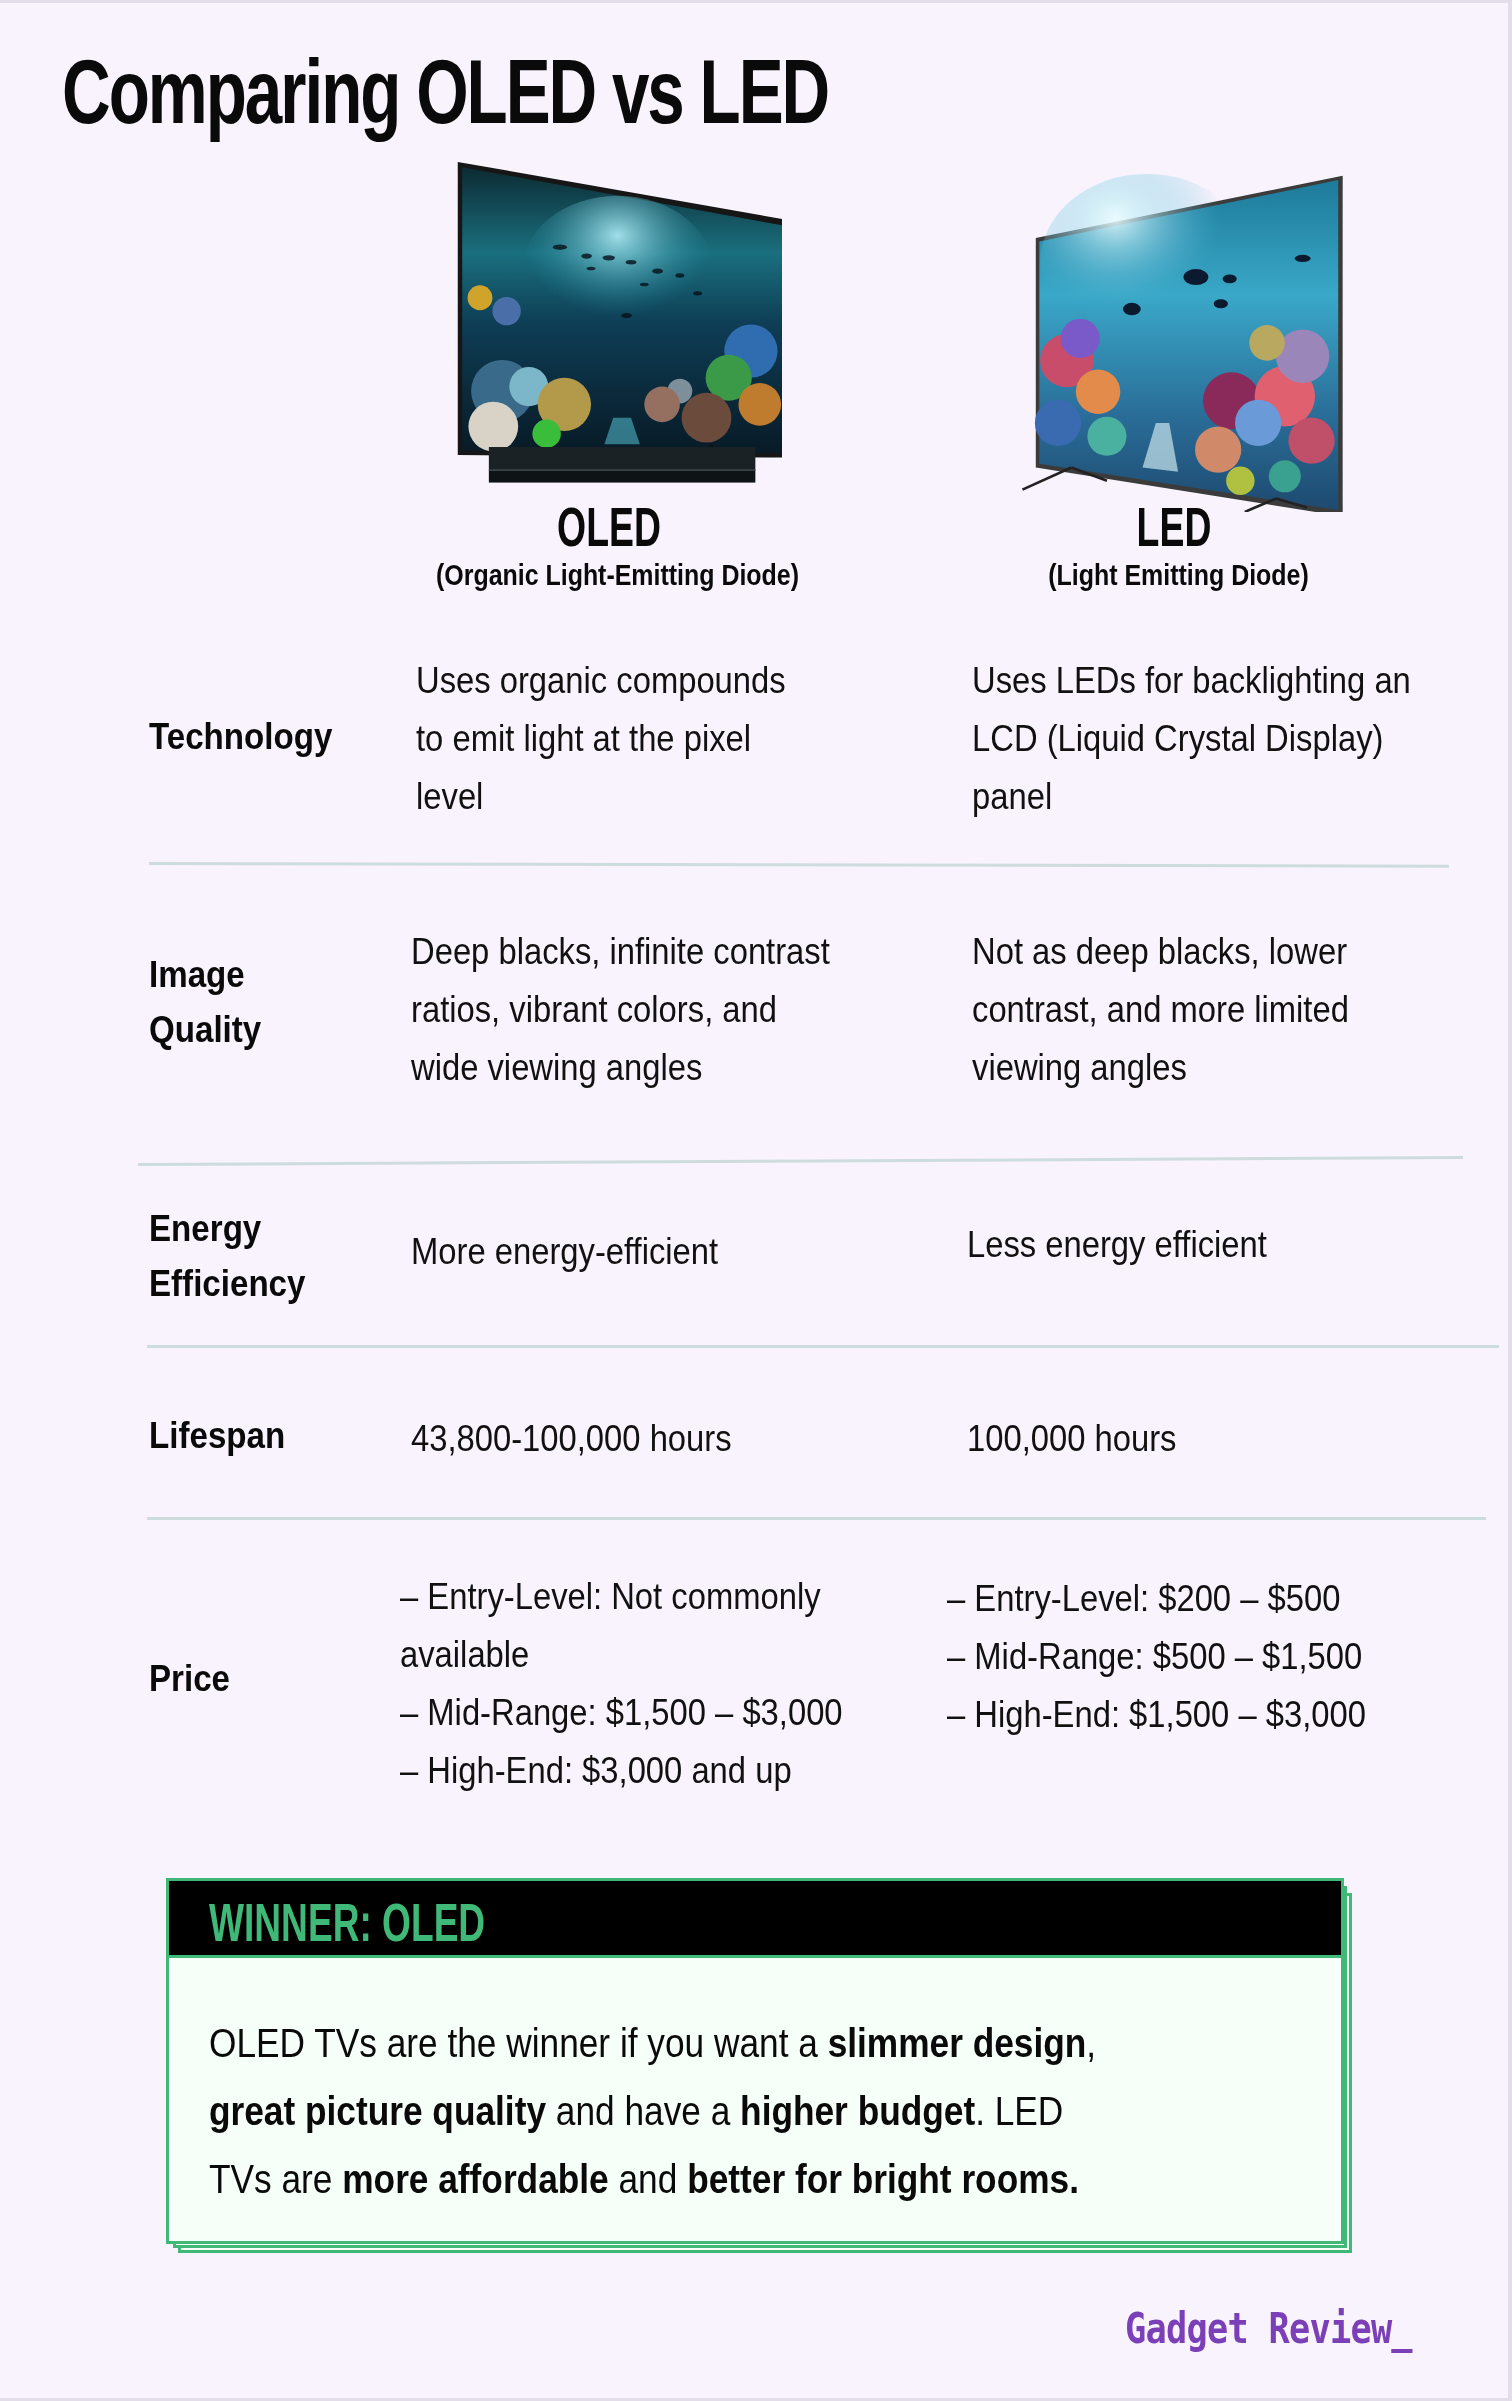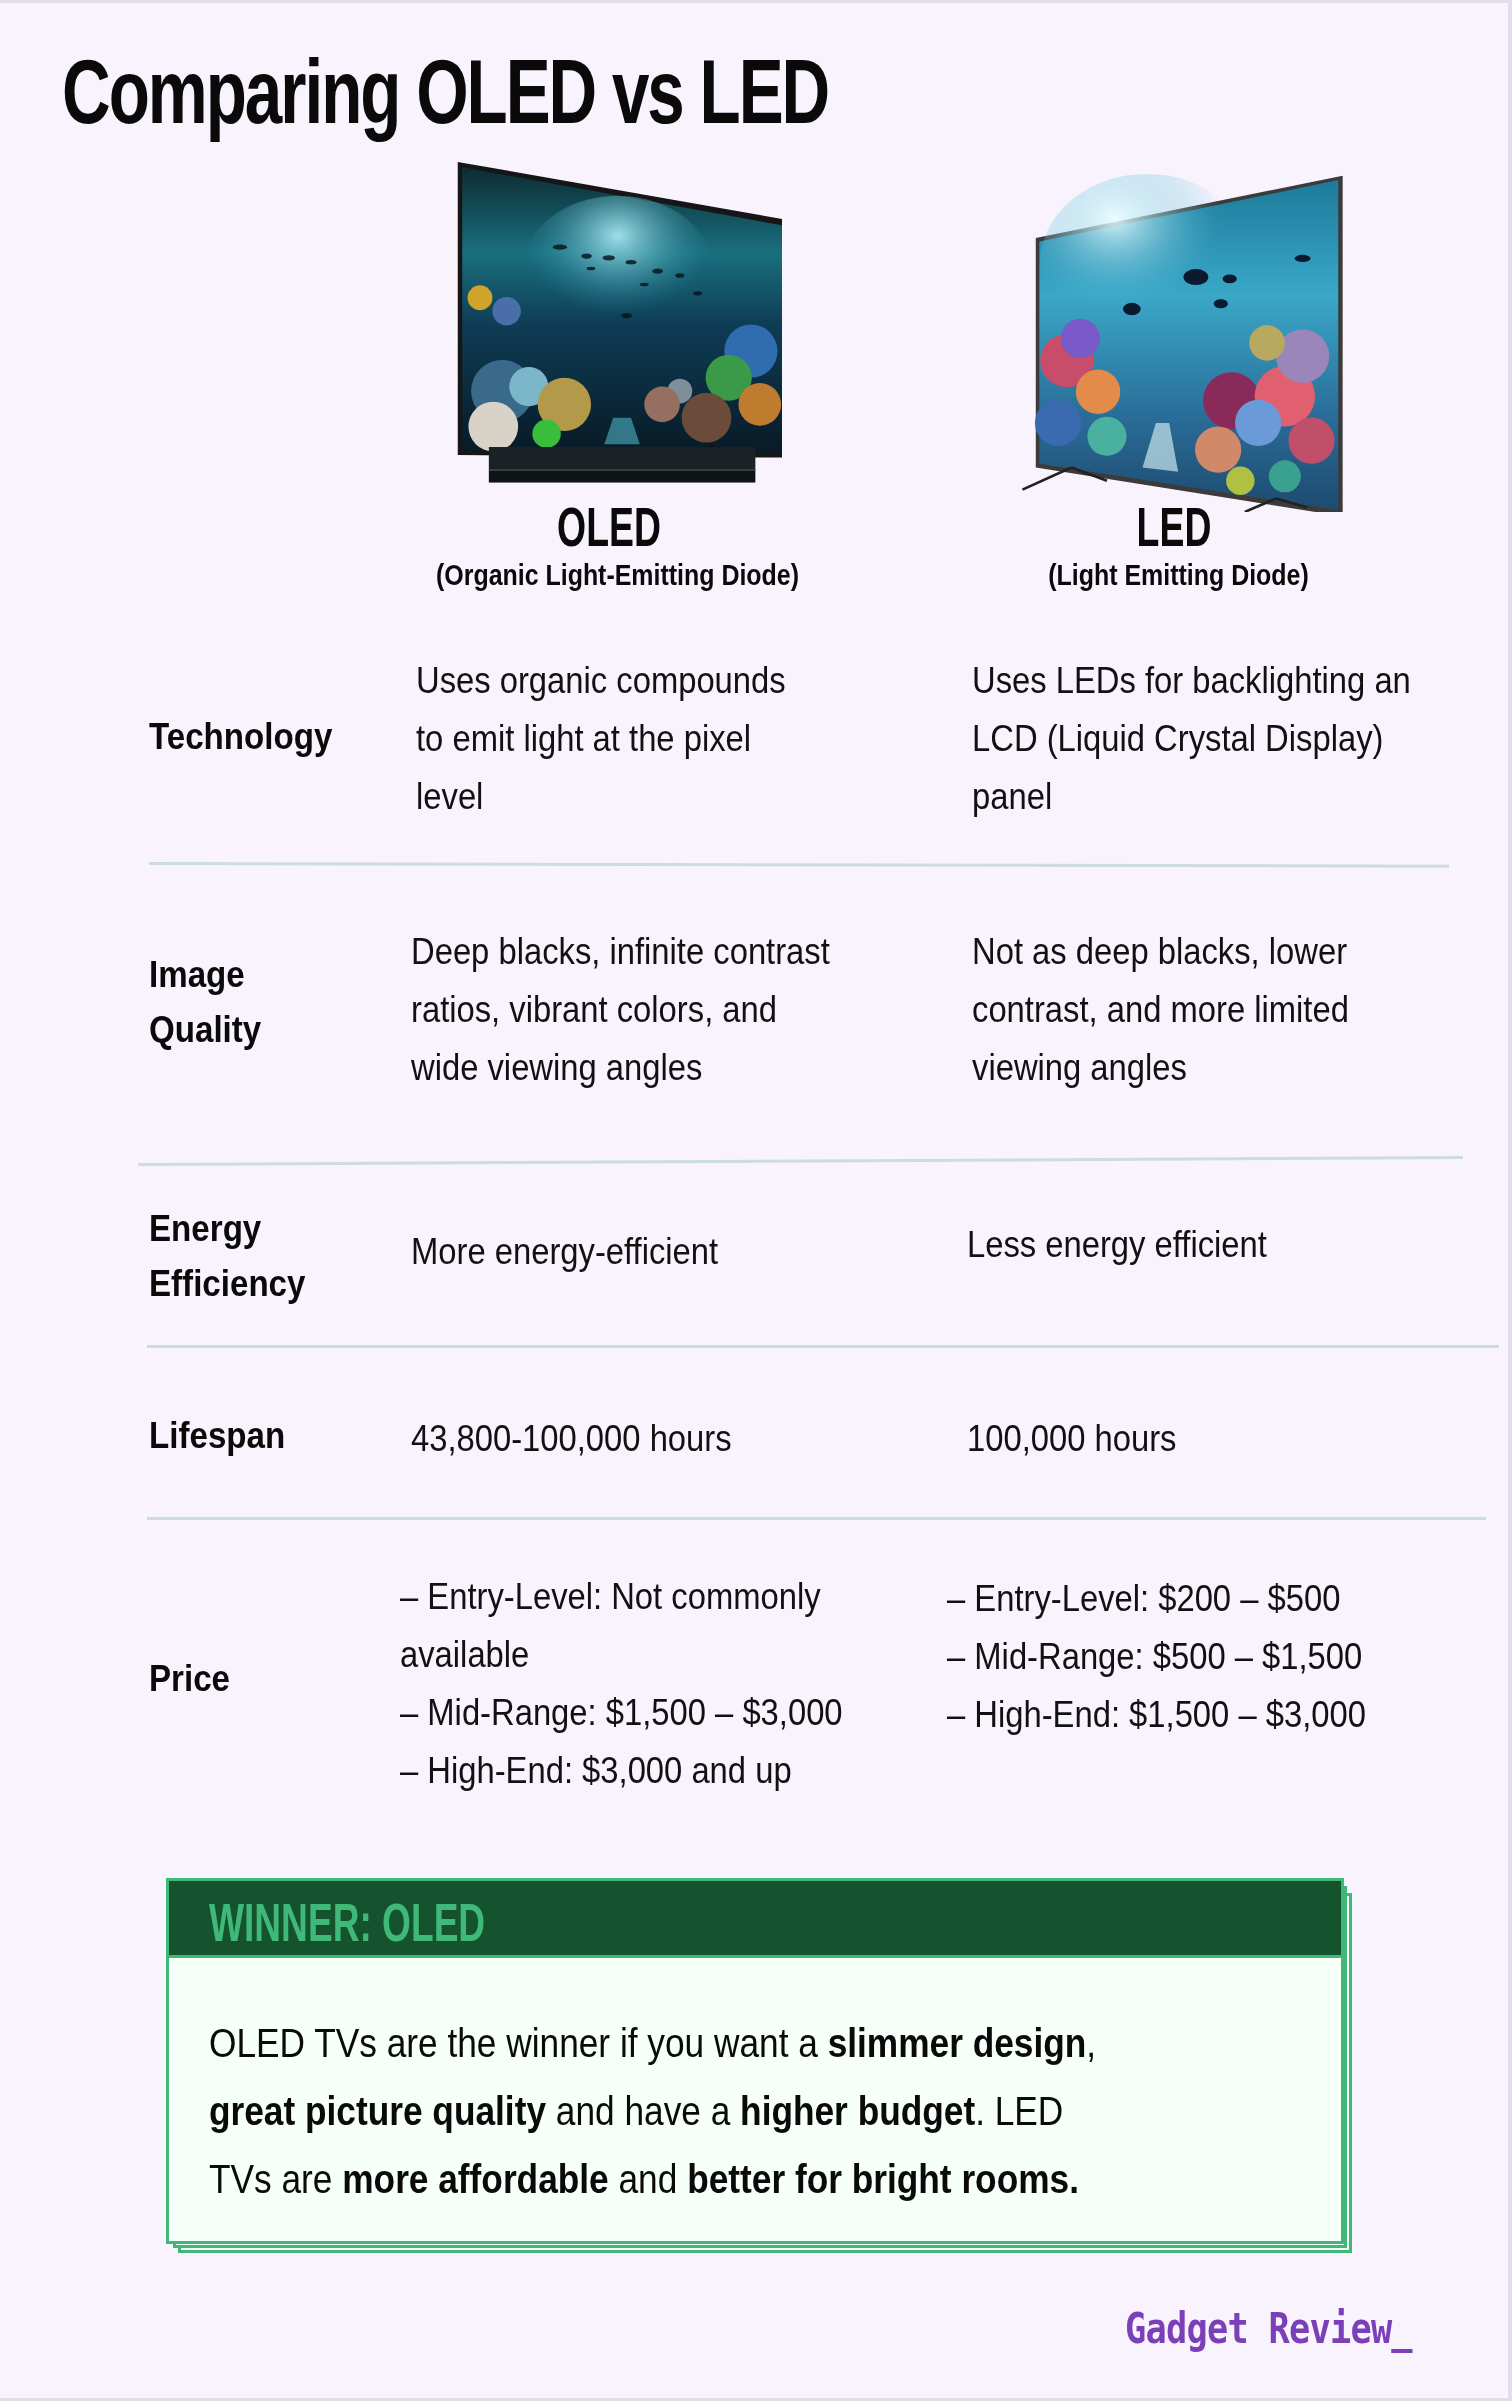--- a/index.html
+++ b/index.html
@@ -58,21 +58,21 @@
   .divider { position: absolute; height: 2.7px; background: #cddcdc; }
 
   
   .winner-stack-3 { position: absolute; left: 178px; top: 1893px; width: 1174px; height: 360px; border: 3.6px solid #3fb878; background: #f7fff9; }
   .winner-stack-2 { position: absolute; left: 173px; top: 1886px; width: 1174px; height: 362px; border: 3.6px solid #3fb878; background: #f7fff9; }
   .winner-box {
     position: absolute; left: 166px; top: 1878px; width: 1178px; height: 366px;
     border: 3.6px solid #3fb878; background: #f7fff9;
   }
   .winner-header {
-    height: 77px; background: #14532d; border-bottom: 3.6px solid #3fb878; position: relative;
+    height: 77px; background: #000000; border-bottom: 3.6px solid #3fb878; position: relative;
   }
   .winner-title {
     position: absolute; left: 40px; top: 12.5px;
     font-weight: 700; font-size: 53px; line-height: 57px; color: #3fb878;
     transform: scaleX(0.7); transform-origin: left top; white-space: nowrap;
   }
   .winner-text {
     position: absolute; left: 40px; top: 128px;
     font-size: 41px; line-height: 68px; color: #0a0a0a;
     transform: scaleX(0.86); transform-origin: left top; white-space: nowrap;

